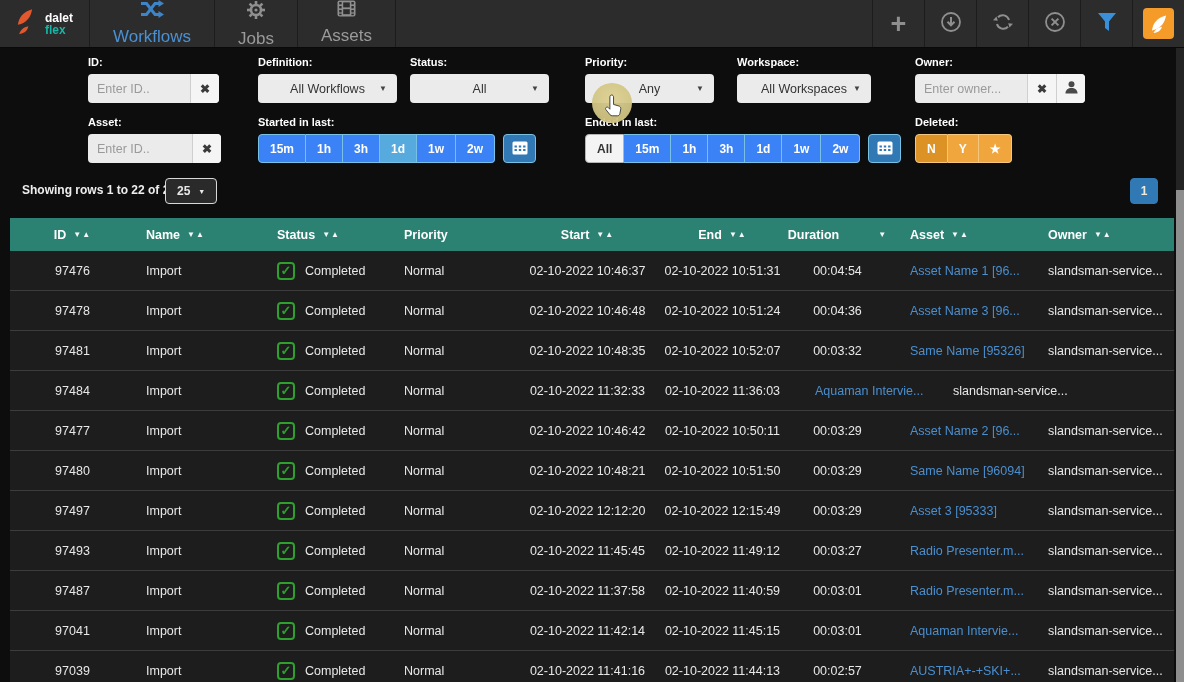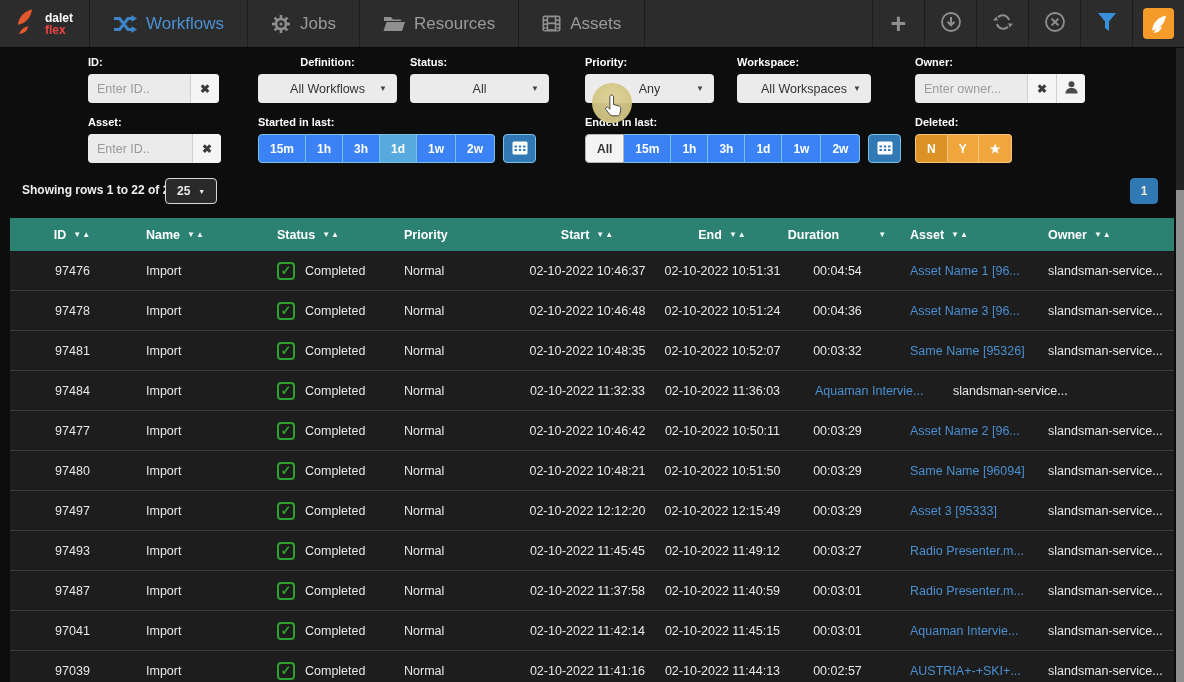--- a/index.html
+++ b/index.html
@@ -5,23 +5,23 @@
   * { margin:0; padding:0; box-sizing:border-box; }
   html,body { background:#0d0d0d; }
   body { font-family:"Liberation Sans", sans-serif; }
   .screen { position:relative; width:1184px; height:682px; overflow:hidden; background:#0d0d0d; }
 
   
   .navbar { position:absolute; top:0; left:0; right:0; height:48px; background:#2c2c2c; display:flex; align-items:stretch; border-bottom:1px solid #090909; }
   .logo { width:90px; border-right:1px solid #1c1c1c; display:flex; align-items:center; justify-content:center; gap:7px; }
   .logo-text { font-size:12px; font-weight:bold; line-height:12px; }
   .logo-text .l1 { color:#ffffff; }
-  .logo-text .l2 { color:#ef4444; }
+  .logo-text .l2 { color:#14b8a6; }
   .tabs { display:flex; align-items:stretch; }
-  .tab { display:flex; align-items:center; gap:9px; padding:0 23px; border-right:1px solid #1c1c1c; color:#9a9a9a; font-size:17px; cursor:pointer; }
+  .tab { display:flex; align-items:center; gap:9px; padding:0 23px; border-right:1px solid #1c1c1c; color:#9a9a9a; font-size:17px; cursor:pointer;flex-direction:column; }
   .tab.active { color:#4a90d2; }
   .tab-icon { display:flex; align-items:center; }
   .nav-actions { margin-left:auto; display:flex; align-items:stretch; }
   .action-btn { width:52px; border-left:1px solid #1c1c1c; display:flex; align-items:center; justify-content:center; background:transparent; border-top:none;border-right:none;border-bottom:none; cursor:pointer; }
   .plus-glyph { font-size:27px; font-weight:bold; color:#8f8f8f; line-height:20px; }
   .flex-tile { width:31px; height:31px; background:#f49b2a; border-radius:4px; display:flex; align-items:center; justify-content:center; }
 
   
   .filters { position:absolute; top:48px; left:0; right:0; height:124px; }
   .fgroup { position:absolute; }
@@ -124,29 +124,20 @@
                 <line x1="3.6" y1="3.6" x2="6.4" y2="6.4"></line>
                 <line x1="13.6" y1="13.6" x2="16.4" y2="16.4"></line>
                 <line x1="3.6" y1="16.4" x2="6.4" y2="13.6"></line>
                 <line x1="13.6" y1="6.4" x2="16.4" y2="3.6"></line>
               </g>
               <circle cx="10" cy="10" r="5" fill="none" stroke="#8f8f8f" stroke-width="2.6"></circle>
               <circle cx="10" cy="10" r="1.6" fill="#8f8f8f"></circle>
             </svg>
           </span>
           <span>Jobs</span>
-        </div>
-        <div class="tab">
-          <span class="tab-icon">
-            <svg width="22" height="17" viewBox="0 0 22 17">
-              <path d="M1 2h7l2 2.5h8V6H1z" fill="#8f8f8f"></path>
-              <path d="M3.5 7H22l-3 9H.5z" fill="#8f8f8f"></path>
-            </svg>
-          </span>
-          <span>Resources</span>
         </div>
         <div class="tab">
           <span class="tab-icon">
             <svg width="19" height="17" viewBox="0 0 19 17">
               <rect x="0.5" y="0.5" width="18" height="16" rx="2" fill="#8f8f8f"></rect>
               <g fill="#2c2c2c">
                 <rect x="2.2" y="2" width="2.4" height="2.4"></rect>
                 <rect x="2.2" y="6" width="2.4" height="2.4"></rect>
                 <rect x="2.2" y="10" width="2.4" height="2.4"></rect>
                 <rect x="2.2" y="13.6" width="2.4" height="1.6"></rect>
@@ -207,21 +198,21 @@
     <div class="fgroup" style="left:88px; top:8px;">
       <div class="flabel">ID:</div>
       <div class="finput" style="width:131px;">
         <input placeholder="Enter ID.." style="">
         <button class="xbtn">
             <span>✖</span>
           </button>
       </div>
     </div>
 
-    <div class="fgroup" style="left:258px; top:8px;text-align:center;">
+    <div class="fgroup" style="left:258px; top:8px;">
       <div class="flabel">Definition:</div>
       <div class="fselect" style="width:139px;">
         <span>All Workflows</span>
         <span class="caret">▼</span>
       </div>
     </div>
 
     <div class="fgroup" style="left:410px; top:8px;">
       <div class="flabel">Status:</div>
       <div class="fselect" style="width:139px;">

